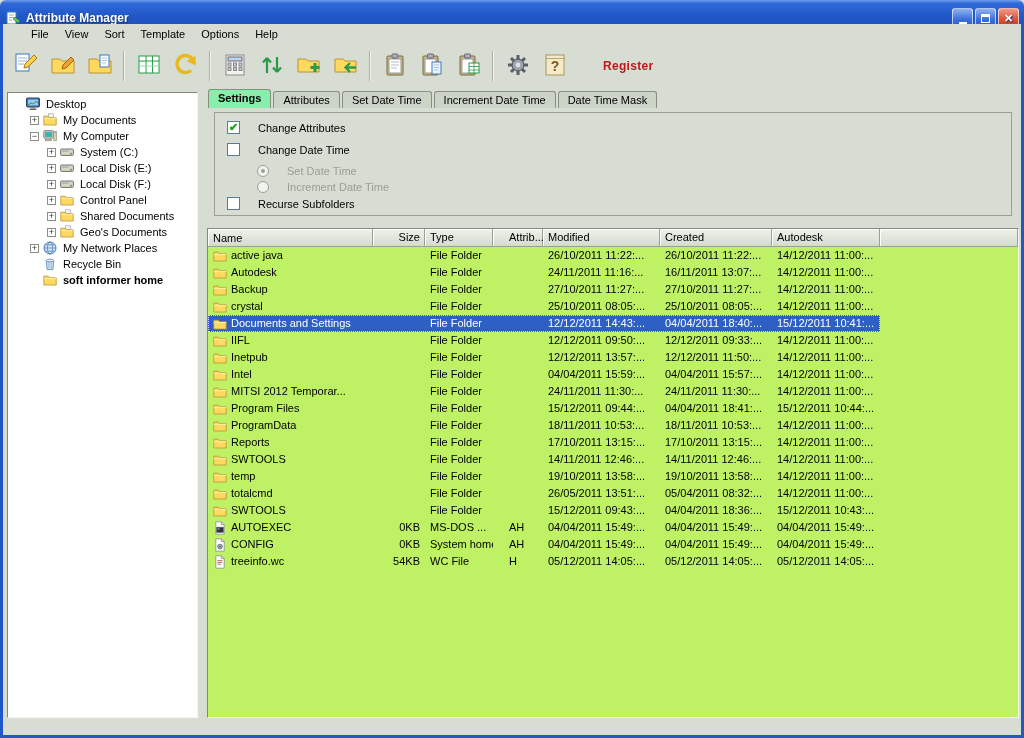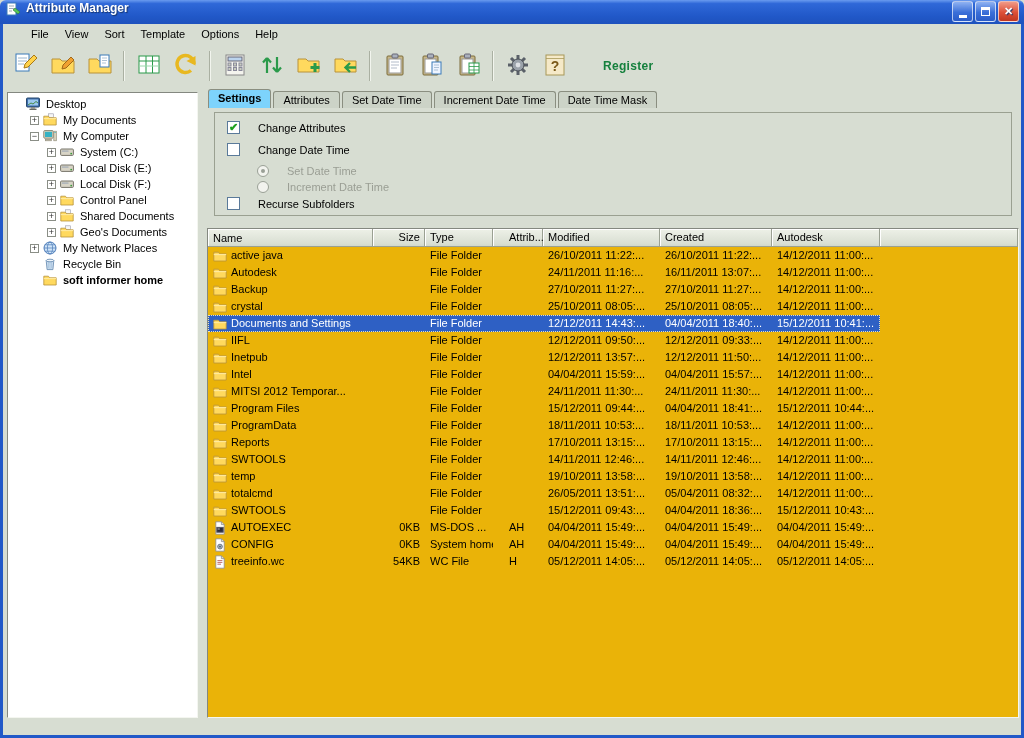--- a/index.html
+++ b/index.html
@@ -3,74 +3,74 @@
 <meta charset="utf-8">
 <style>
   * { margin:0; padding:0; box-sizing:border-box; }
   html,body { width:1024px; height:738px; overflow:hidden; }
   body { font-family:"Liberation Sans", sans-serif; font-size:11px; color:#000; background:#d7ddd2; }
   .window { position:absolute; inset:0; }
 
   
   .titlebar { position:absolute; left:0; right:0; top:0; height:36px;
     background:linear-gradient(180deg,#6a9bef 0%,#2f68d8 10%,#2158c8 45%,#1b4cb4 85%,#123f98 100%);
-    display:flex; padding:1px 5px; color:#fff; font-weight:bold; font-size:12px;
+    display:flex; align-items:center; padding:8px 5px; color:#fff; font-weight:bold; font-size:12px;
     text-shadow:1px 1px 1px #15346e; border-top-left-radius:6px; border-top-right-radius:6px; }
   .app-icon { width:16px; height:16px; margin-right:5px; display:inline-flex; }
   .title-text { flex:1; }
   .tb-buttons { display:flex; }
   .tb-btn { width:21px; height:21px; margin-left:2px; border-radius:3px; border:1px solid rgba(255,255,255,.65);
     display:flex; align-items:center; justify-content:center; color:#fff; font-size:11px; font-weight:bold;
     background:linear-gradient(180deg,#8fb2f2 0%,#3b6fd8 55%,#2a5cc8 100%); cursor:default; }
   .tb-btn.close { background:linear-gradient(180deg,#f09a86 0%,#dd5038 55%,#c03620 100%); }
   .glyph-min { width:8px; height:3px; background:#fff; margin-top:10px; }
   .glyph-max { width:9px; height:9px; border:1px solid #fff; border-top-width:3px; }
 
   
   .body-area { position:absolute; left:0; right:0; top:24px; bottom:0;
     border-left:3px solid #2158c8; border-right:3px solid #2158c8; border-bottom:3px solid #2158c8;
     background:#d7ddd2; }
   .menubar { position:absolute; left:0; right:0; top:0; height:20px; display:flex; align-items:center; padding-left:20px; }
   .menu-item { padding:2px 8px; }
   .toolbar { position:absolute; left:0; right:0; top:20px; height:44px; display:flex; align-items:center; padding:0 4px; }
   .tool-btn { width:37px; height:38px; display:flex; align-items:center; justify-content:center; }
   .tool-sep { width:2px; height:30px; border-left:1px solid #aab0a2; border-right:1px solid #f2f5ee; margin:0 5px; }
-  .register { color:#15803d; font-weight:bold; font-size:12px; margin-left:30px; letter-spacing:.3px; }
+  .register { color:#b91c1c; font-weight:bold; font-size:12px; margin-left:30px; letter-spacing:.3px; }
 
   
   .tree-panel { position:absolute; left:4px; top:68px; width:191px; height:626px; background:#fff;
     border:1px solid; border-color:#848880 #f4f6f0 #f4f6f0 #848880; overflow:hidden; padding-top:3px; }
   .tree-row { height:16px; display:flex; align-items:center; white-space:nowrap; }
   .expander { width:9px; height:9px; border:1px solid #8a8e86; background:#fff; font-size:9px; line-height:7px;
     text-align:center; margin-right:4px; flex:0 0 9px; color:#333; }
   .expander.hidden { visibility:hidden; }
   .tree-icon { width:14px; height:14px; margin-right:4px; display:inline-flex; flex:0 0 14px; }
   .tree-label { padding:0 2px; }
 
   
   .right-area { position:absolute; left:201px; top:65px; right:2px; height:629px; }
   .tab-strip { height:19px; display:flex; align-items:flex-end; padding-left:4px; }
   .tab { padding:2px 9px 2px; height:17px; border:1px solid #8a8e80; border-bottom:none; background:#ccd3c7;
     margin-right:2px; border-top-left-radius:3px; border-top-right-radius:3px; }
-  .tab.active { background:#7dd3fc; height:19px; font-weight:bold; position:relative; z-index:2; }
+  .tab.active { background:#86efac; height:19px; font-weight:bold; position:relative; z-index:2; }
   .settings-group { position:absolute; left:10px; right:7px; top:23px; height:104px;
     border:1px solid #9aa091; background:#d7ddd2; padding:8px 0 0 12px; }
   .check-row, .radio-row { display:flex; align-items:center; gap:18px; margin-bottom:9px; }
   .radio-row { margin-left:30px; margin-bottom:4px; }
   .radio-row span:last-child { color:#9a9e94; }
   .cb { width:13px; height:13px; background:#fff; border:1px solid #5a7a9a; display:inline-flex;
     align-items:center; justify-content:center; flex:0 0 13px; }
   .cb.checked::after { content:"✔"; color:#1fa01f; font-size:11px; font-weight:bold; line-height:11px; }
   .radio { width:12px; height:12px; border-radius:50%; border:1px solid #9aa096; background:#f2f3ee;
     display:inline-flex; align-items:center; justify-content:center; flex:0 0 12px; }
   .radio.dot::after { content:""; width:4px; height:4px; border-radius:50%; background:#9aa096; }
   .check-row.recurse { margin-top:3px; }
 
   
-  .file-list { position:absolute; left:3px; right:0; top:139px; bottom:0; background:#eab308;
+  .file-list { position:absolute; left:3px; right:0; top:139px; bottom:0; background:#bef264;
     border:1px solid; border-color:#848880 #f4f6f0 #f4f6f0 #848880; overflow:hidden; }
   .flh { display:flex; height:18px; }
   .hcell { background:linear-gradient(180deg,#eef1e8 0%,#d9dfd3 80%,#cfd6ca 100%);
     box-shadow:inset -1px -1px 0 #9aa092, inset 1px 1px 0 #ffffff;
     padding:2px 5px; white-space:nowrap; overflow:hidden; }
   .hcell.filler { flex:1; }
   .frow { display:flex; height:17px; align-items:center; }
   .row-main { display:flex; width:672px; height:17px; align-items:center; }
   .row-filler { flex:1; height:17px; }
   .fcell { padding:0 5px; white-space:nowrap; overflow:hidden; height:17px; line-height:17px; }

